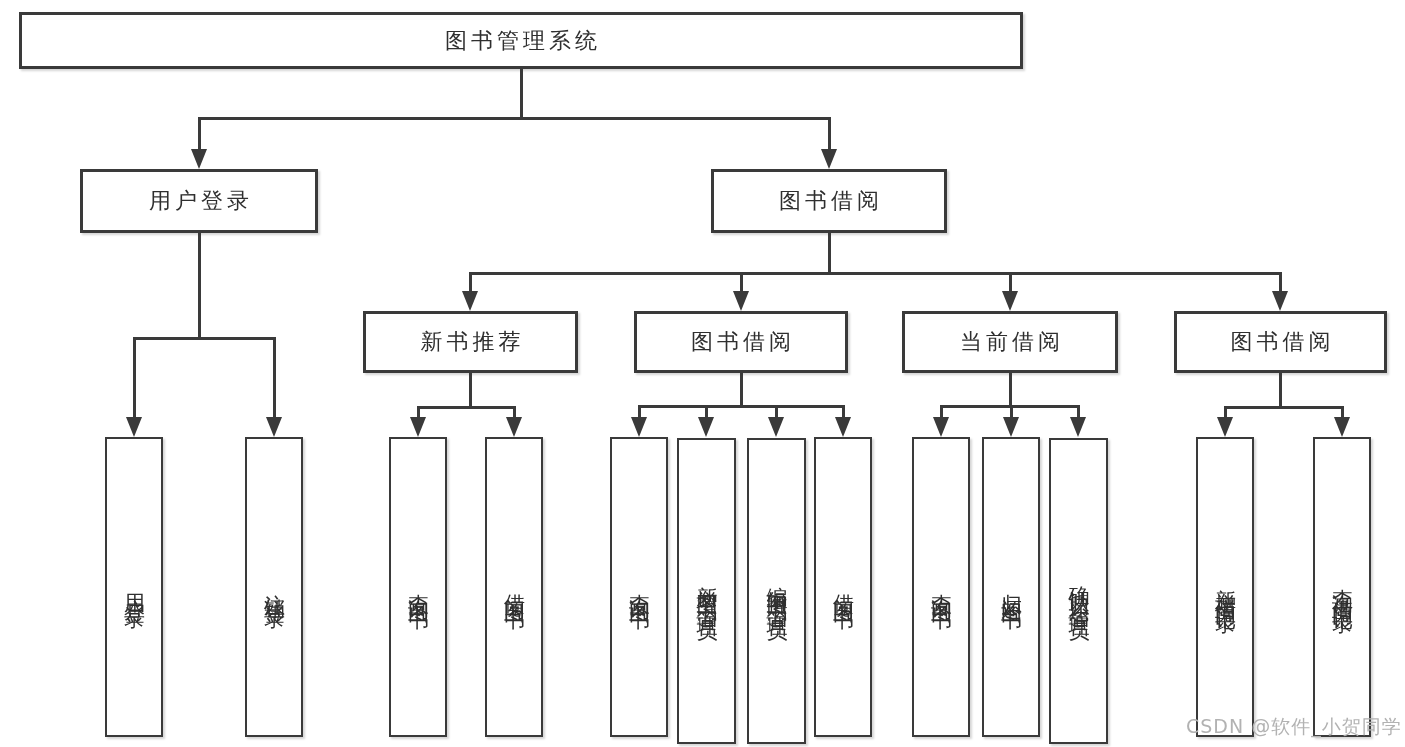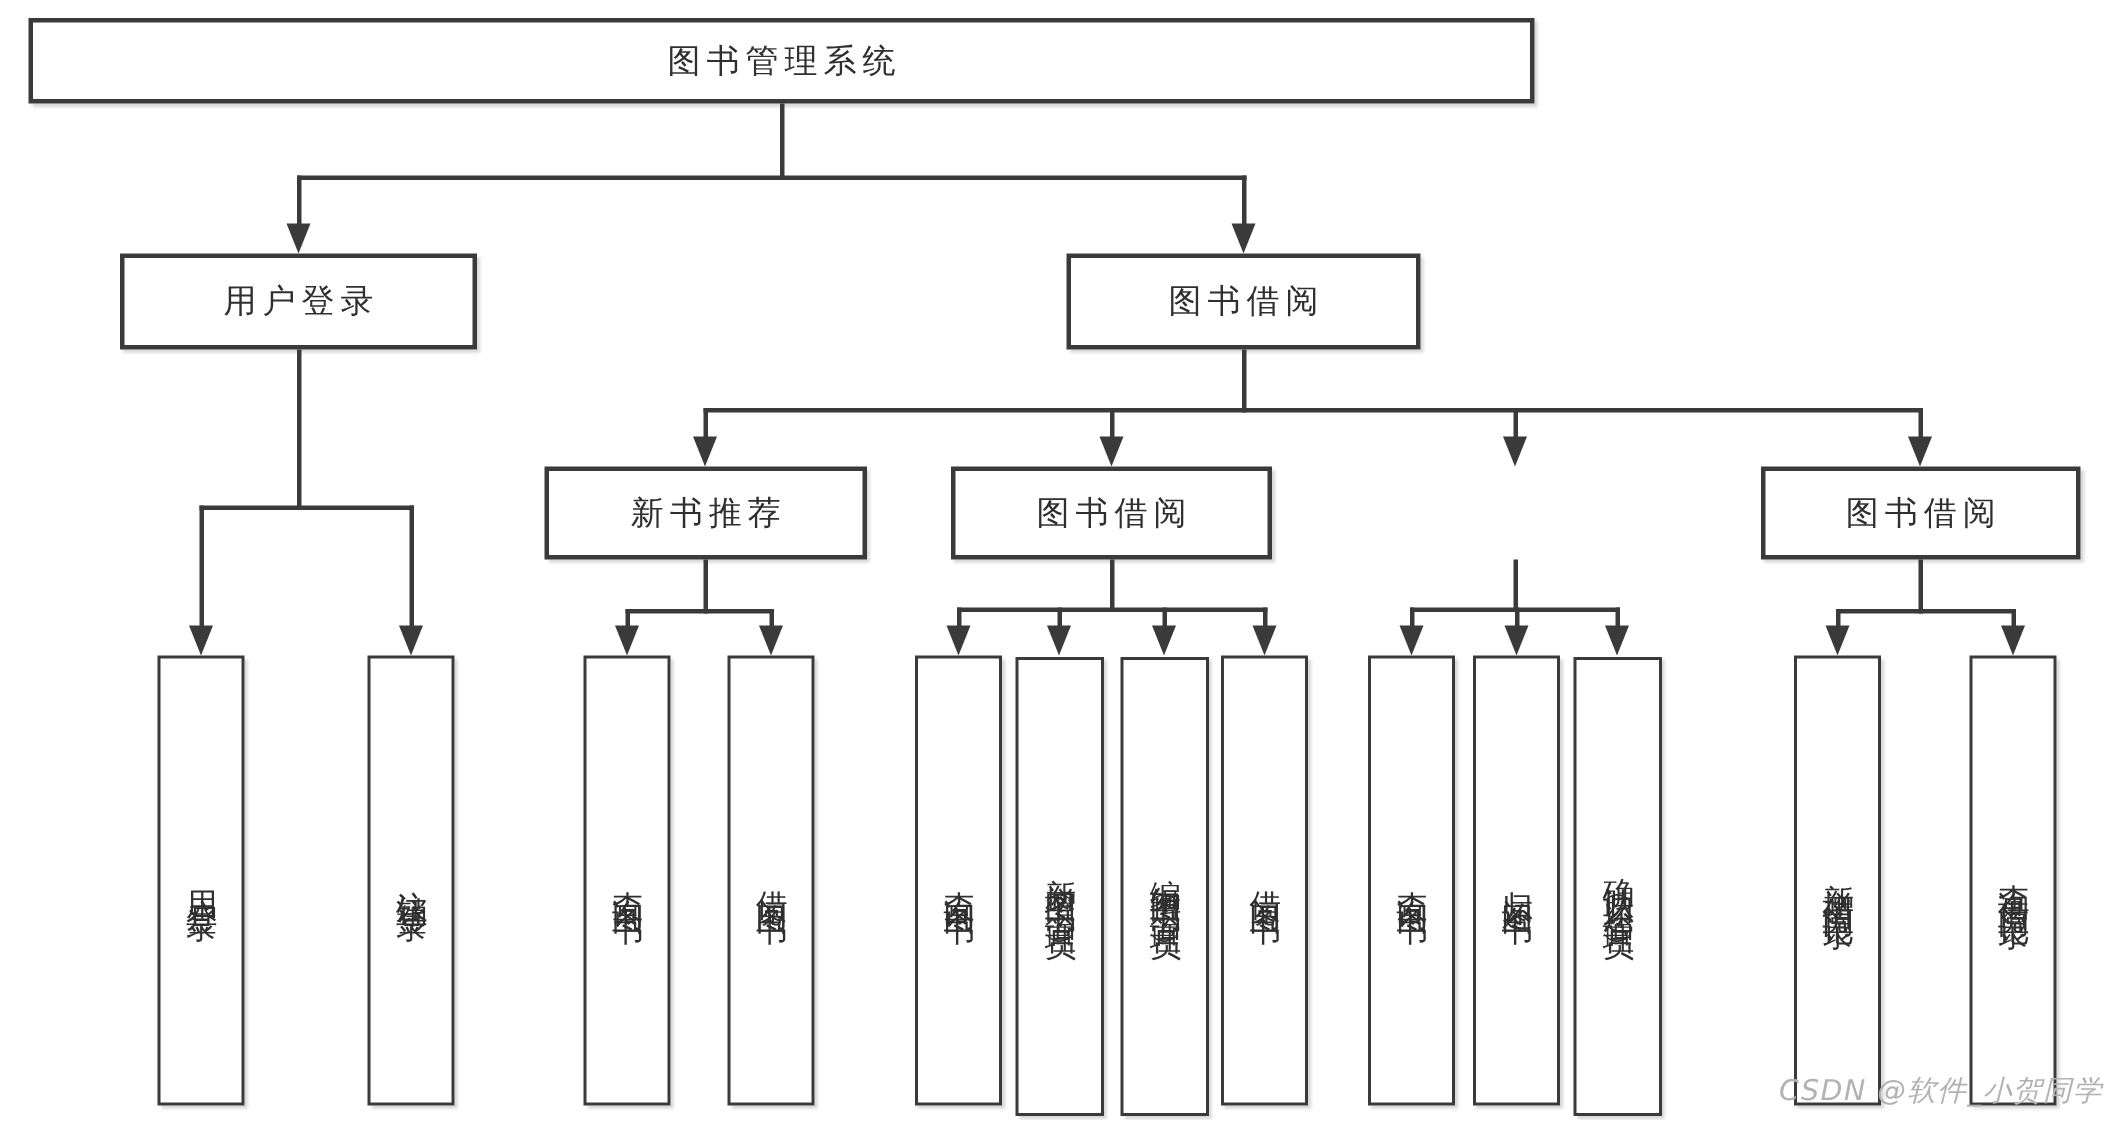--- a/index.html
+++ b/index.html
@@ -55,21 +55,20 @@
   }
   
   .watermark{
     position:absolute;
     left:1186px;top:714px;
     font-size:19px;
     letter-spacing:1px;
     color:var(--watermark);
     z-index:20;
     white-space:nowrap;
-    font-style:italic;
   }
 </style>
 </head>
 <body>
 
 <div class="canvas">
 
   <div class="box hbox" style="left:19px;top:12px;width:1004px;height:57px;">
     <span>图书管理系统</span>
   </div>
@@ -105,20 +104,23 @@
   <div class="arr" style="left:1002px;top:291px;"></div>
   <div class="vline" style="left:1279px;top:272px;height:21px;"></div>
   <div class="arr" style="left:1272px;top:291px;"></div>
 
   <div class="box hbox" style="left:363px;top:311px;width:215px;height:62px;">
     <span>新书推荐</span>
   </div>
   <div class="box hbox" style="left:634px;top:311px;width:214px;height:62px;">
     <span>图书借阅</span>
   </div>
+  <div class="box hbox" style="left:902px;top:311px;width:216px;height:62px;">
+    <span>当前借阅</span>
+  </div>
   <div class="box hbox" style="left:1174px;top:311px;width:213px;height:62px;">
     <span>图书借阅</span>
   </div>
 
   <div class="vline" style="left:468.5px;top:373px;height:36px;"></div>
   <div class="hline" style="left:416.5px;top:406px;width:99px;"></div>
   <div class="vline" style="left:416.5px;top:406px;height:13px;"></div>
   <div class="arr" style="left:410px;top:417px;"></div>
   <div class="vline" style="left:512.5px;top:406px;height:13px;"></div>
   <div class="arr" style="left:506px;top:417px;"></div>

